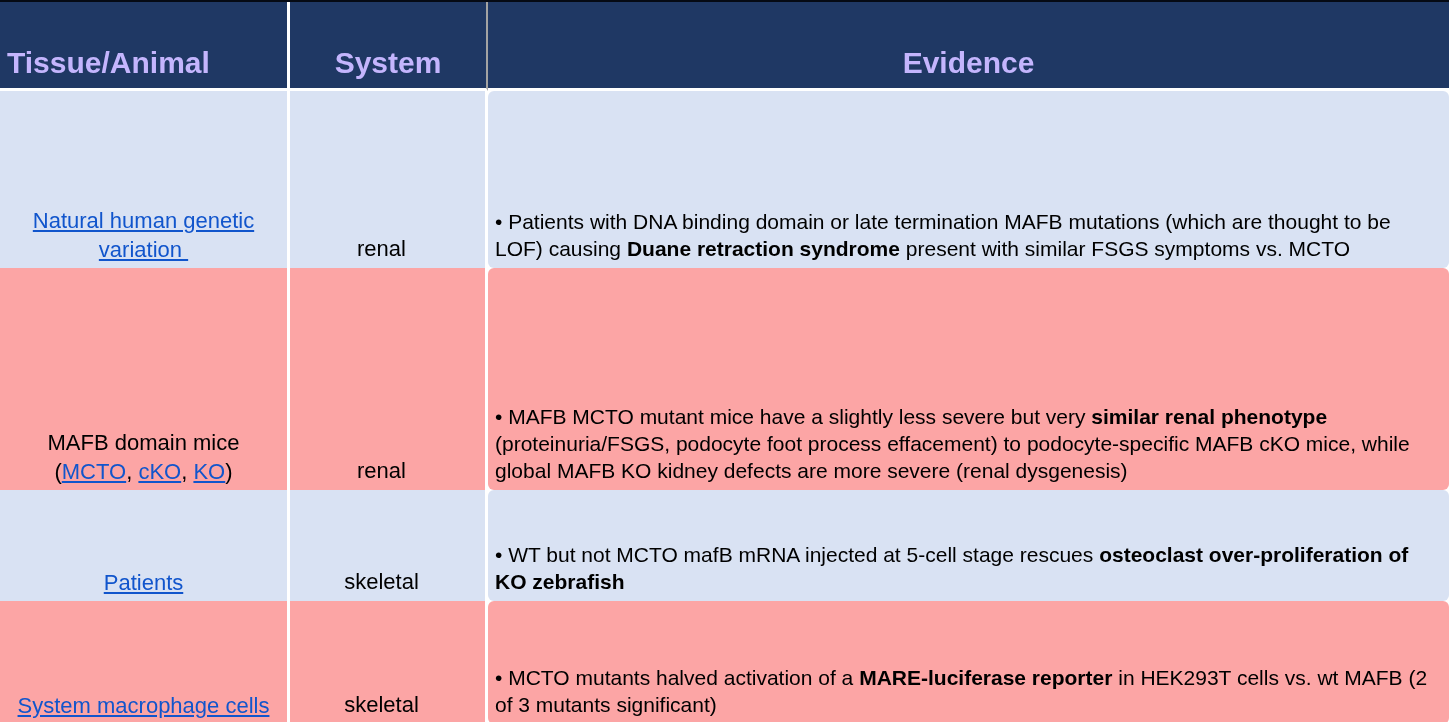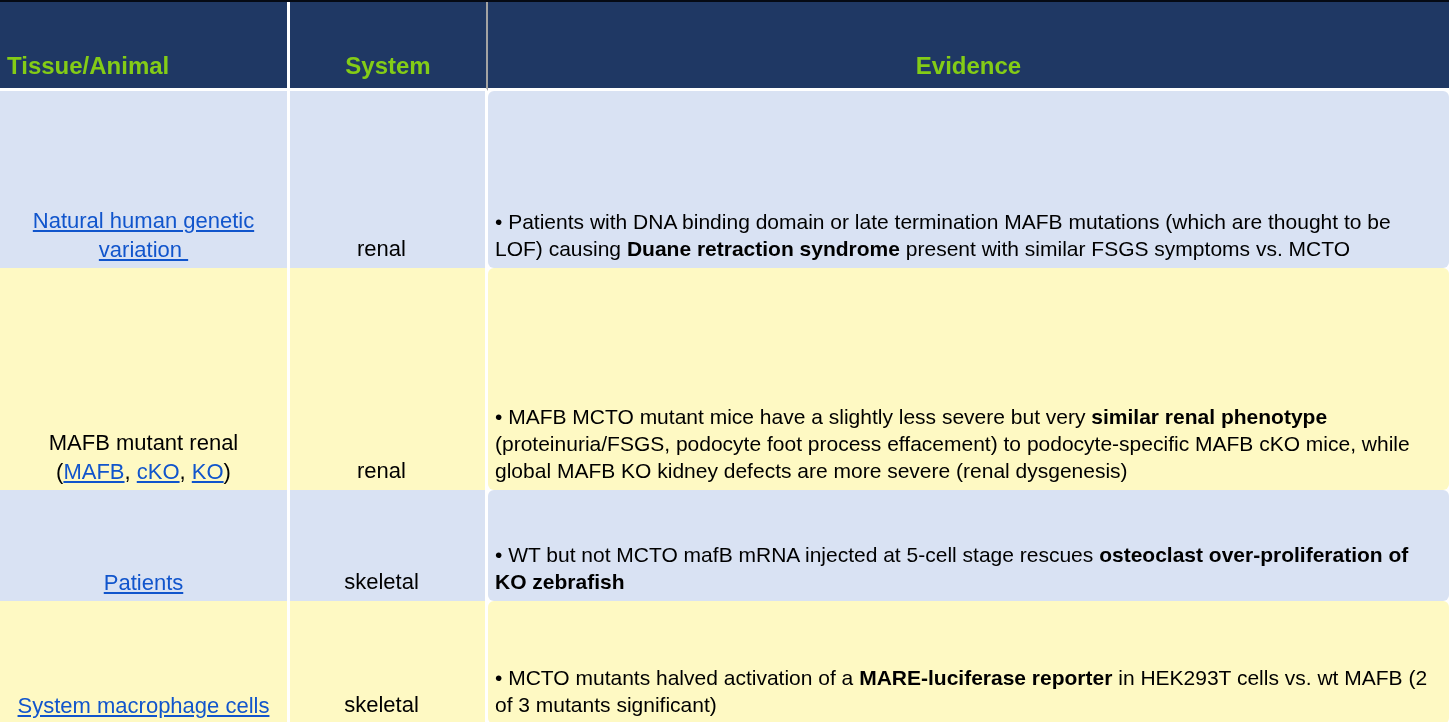--- a/index.html
+++ b/index.html
@@ -23,31 +23,31 @@
     border-top: 2px solid #050a14;
   }
   th, td {
     box-sizing: border-box;
     vertical-align: bottom;
     overflow: hidden;
     word-wrap: break-word;
   }
   th {
     background: var(--header-bg, #1F3864);
-    color: #84cc16;
+    color: #c4b5fd;
     font-weight: bold;
-    font-size: 24px;
+    font-size: 30px;
     height: 89px;
     border-bottom: 3px solid #ffffff;
     padding: 0 0 8px 0;
   }
   th.c1 { text-align: left; padding-left: 7px; border-right: 3px solid #ffffff; }
   th.c2 { text-align: center; border-right: 2px solid #a3a3a3; }
   th.c3 { text-align: center; }
-  td { background: #fef9c3; }
+  td { background: #fca5a5; }
   td.c1 {
     text-align: center;
     font-size: 22px;
     line-height: 1.32;
     padding: 0 12px 4px 12px;
     border-right: 3px solid #ffffff;
     color: #000000;
   }
   td.c2 {
     text-align: center;
@@ -97,22 +97,22 @@
     <tbody id="table-body">
         <tr class="shaded" style="height: 177px;">
     <td class="c1">
             <div><a class="cell-link">Natural human genetic variation&nbsp;</a></div>
           </td>
     <td class="c2">renal</td>
     <td class="c3"><span>• Patients with DNA binding domain or late termination MAFB mutations (which are thought to be LOF) causing </span><span class="bold">Duane retraction syndrome</span><span> present with similar FSGS symptoms vs. MCTO</span></td>
   </tr>
         <tr style="height: 222px;">
     <td class="c1">
-            <div><span>MAFB mutant renal</span></div>
-            <div><span>(</span><a class="cell-link">MAFB</a><span>, </span><a class="cell-link">cKO</a><span>, </span><a class="cell-link">KO</a><span>)</span></div>
+            <div><span>MAFB domain mice</span></div>
+            <div><span>(</span><a class="cell-link">MCTO</a><span>, </span><a class="cell-link">cKO</a><span>, </span><a class="cell-link">KO</a><span>)</span></div>
           </td>
     <td class="c2">renal</td>
     <td class="c3"><span>• MAFB MCTO mutant mice have a slightly less severe but very </span><span class="bold">similar renal phenotype</span><span> (proteinuria/FSGS, podocyte foot process effacement) to podocyte-specific MAFB cKO mice, while global MAFB KO kidney defects are more severe (renal dysgenesis)</span></td>
   </tr>
         <tr class="shaded" style="height: 111px;">
     <td class="c1">
             <div><a class="cell-link">Patients</a></div>
           </td>
     <td class="c2">skeletal</td>
     <td class="c3"><span>• WT but not MCTO mafB mRNA injected at 5-cell stage rescues </span><span class="bold">osteoclast over-proliferation of KO zebrafish</span></td>

